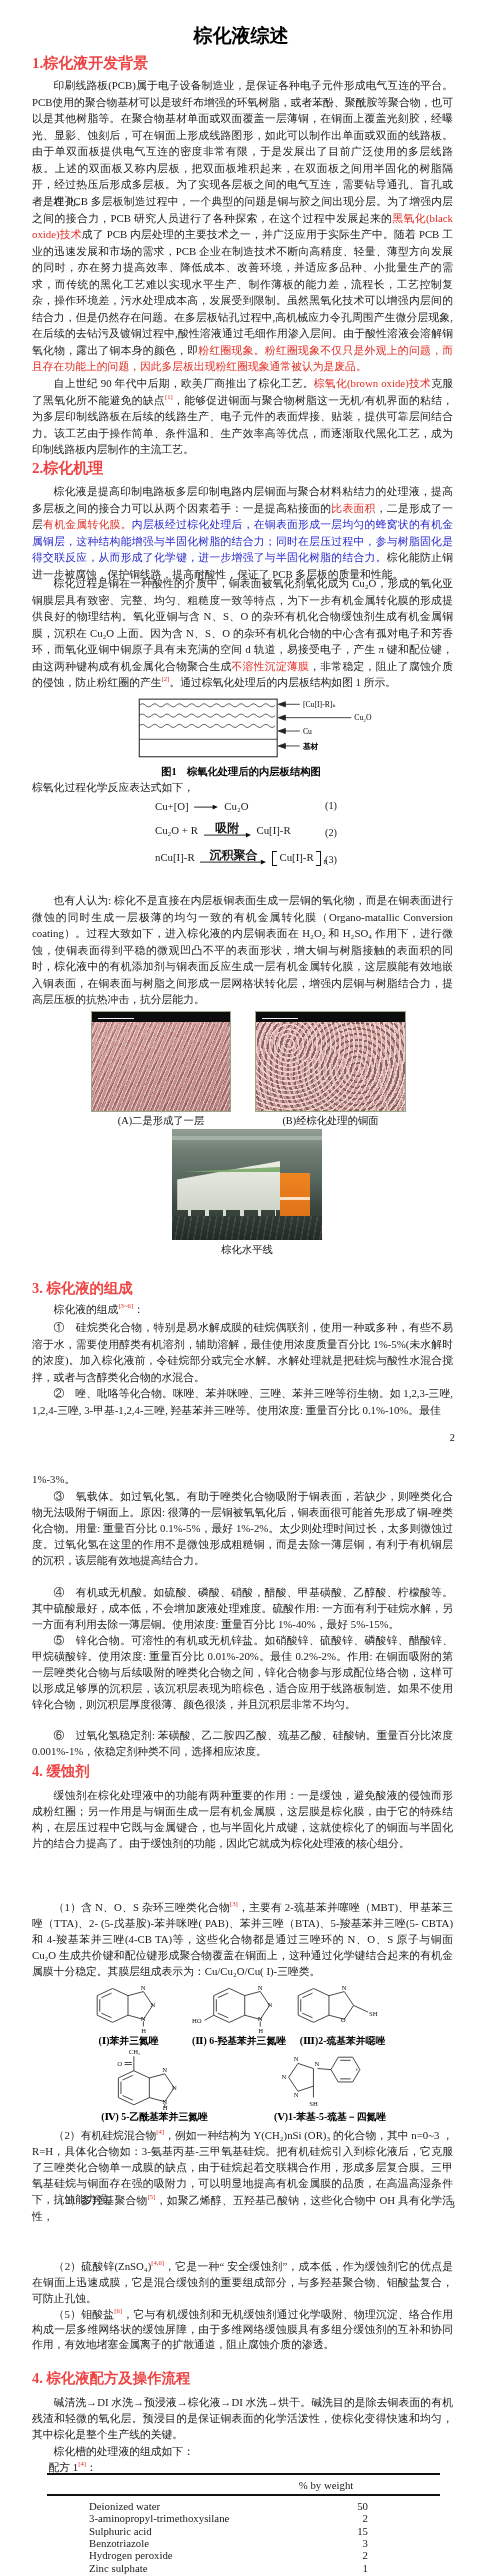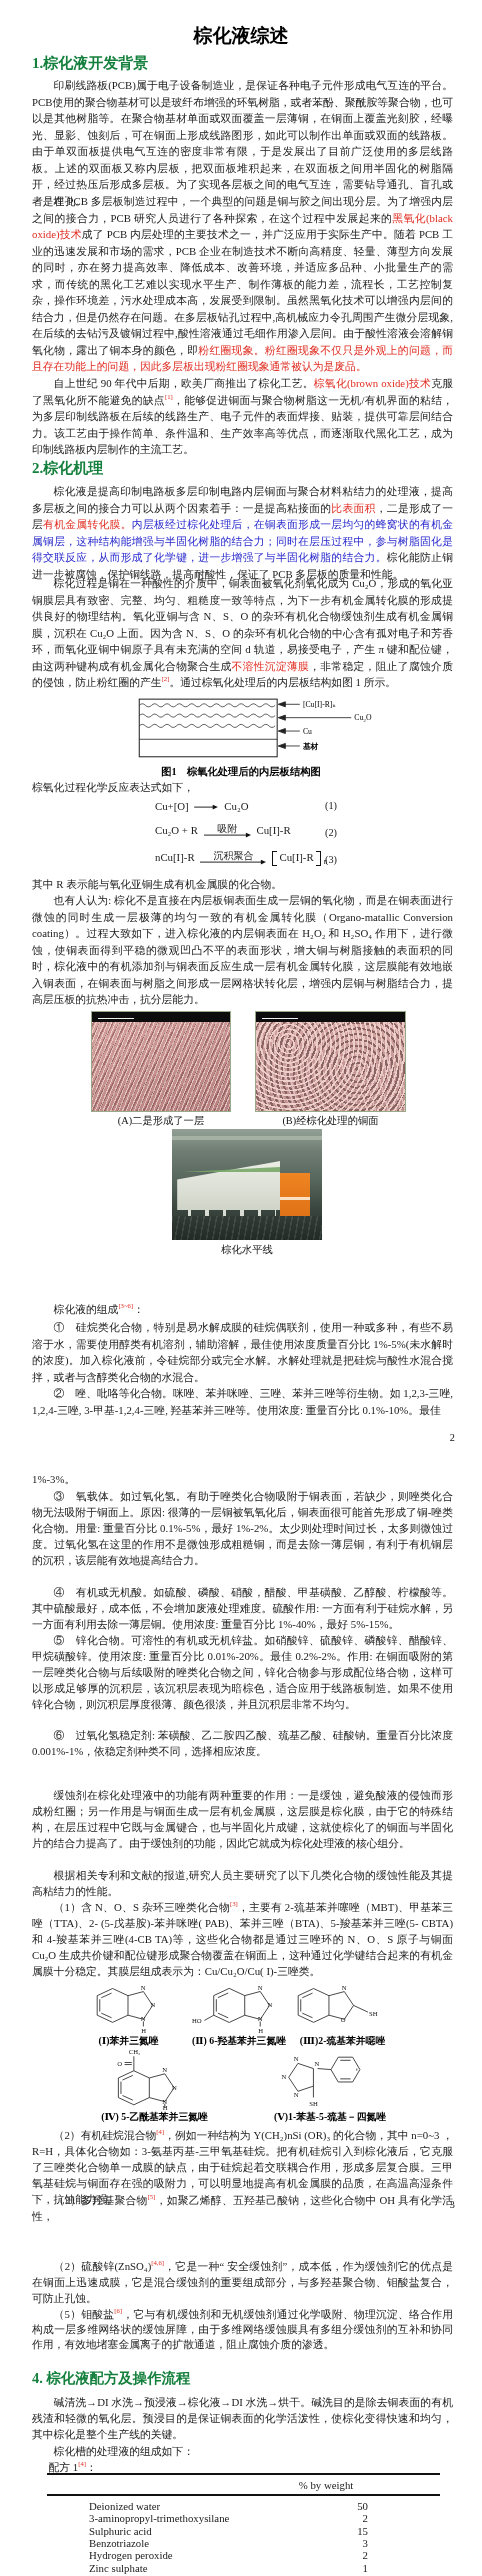--- a/index.html
+++ b/index.html
@@ -1,32 +1,32 @@
 <!DOCTYPE html>
 <html style="font-size:8.2px"><head>
 <meta charset="utf-8">
 <style>
   html,body{margin:0;padding:0;background:#ffffff;}
   .page{position:relative;width:482px;height:3814px;background:#fff;margin:0 auto;
         font-family:"Liberation Serif","DejaVu Serif",serif;color:#1a1a1a;overflow:hidden;}
   .title{position:absolute;left:0;width:482px;text-align:center;font-size:19px;font-weight:bold;color:#000;}
-  .hd{position:absolute;left:32px;width:422px;font-size:15px;font-weight:bold;color:#15803d;margin:0;}
+  .hd{position:absolute;left:32px;width:422px;font-size:15px;font-weight:bold;color:#ef4444;margin:0;}
   .para{position:absolute;left:32px;width:421px;font-size:10.8px;line-height:16.5px;
         text-align:justify;text-indent:21.6px;margin:0;}
   .noind{text-indent:0;}
   .ind32{text-indent:16.5px;}
   .lh31{line-height:16px;} .lh29{line-height:15px;}
   .seg-k{} .seg-r{color:#e02b20;} .seg-b{color:#2727cc;}
   sup{font-size:6.7px;line-height:0;}
   .pageno{position:absolute;right:27px;font-size:10.3px;color:#111;}
   
   .eqrow{position:absolute;left:155px;font-size:10.8px;white-space:nowrap;}
   .eqno{position:absolute;left:325px;font-size:10.3px;}
   .rxn{display:inline-flex;flex-direction:column;align-items:center;vertical-align:middle;margin:0 3.1px;}
-  .rxn .lbl{font-size:10px;line-height:7.7px;font-weight:normal;}
+  .rxn .lbl{font-size:12px;line-height:7.7px;font-weight:bold;}
   .brkt{display:inline-block;width:3.6px;height:13.4px;vertical-align:middle;}
   .brk-l{border-left:1px solid #111;border-top:1px solid #111;border-bottom:1px solid #111;}
   .brk-r{border-right:1px solid #111;border-top:1px solid #111;border-bottom:1px solid #111;}
   
   .figcap{position:absolute;left:0;width:482px;text-align:center;font-size:10.3px;font-weight:bold;color:#000;}
   
   .sem{position:absolute;height:101px;border:0.5px solid #9a8; box-sizing:border-box;}
   .semA{background:
      repeating-linear-gradient(112deg,rgba(255,244,242,.55) 0 1px,rgba(0,0,0,0) 1px 3.6px),
      repeating-linear-gradient(118deg,rgba(92,44,44,.38) 0 1.5px,rgba(0,0,0,0) 1.5px 5.7px),
@@ -143,21 +143,20 @@
           <polygon points="128,6 118,1.5 118,10.5" fill="#111"></polygon>
         </svg>
     </span>
     <span class="brkt brk-l"></span>
     <span>Cu[I]-R</span>
     <span class="brkt brk-r"></span>
     <sub style="font-size:7.2px">n</sub>
   </div>
   <span class="eqno" style="top:854px">(3)</span>
 
-  <p class="para noind" style="top:876px">其中 R 表示能与氧化亚铜生成有机金属膜的化合物。</p>
   <p class="para" style="top:892px">也有人认为: 棕化不是直接在内层板铜表面生成一层铜的氧化物，而是在铜表面进行微蚀的同时生成一层极薄的均匀一致的有机金属转化膜（Organo-matallic Conversion coating）。过程大致如下，进入棕化液的内层铜表面在 H₂O₂ 和 H₂SO₄ 作用下，进行微蚀，使铜表面得到平稳的微观凹凸不平的表面形状，增大铜与树脂接触的表面积的同时，棕化液中的有机添加剂与铜表面反应生成一层有机金属转化膜，这层膜能有效地嵌入铜表面，在铜表面与树脂之间形成一层网格状转化层，增强内层铜与树脂结合力，提高层压板的抗热冲击，抗分层能力。</p>
 
   <div class="sem semA" style="left:91px;top:1011px;width:140px">
     <div class="sembar">
         <div class="semscale"></div>
       </div>
   </div>
   <div class="sem semB" style="left:255px;top:1011px;width:151px">
     <div class="sembar">
         <div class="semscale"></div>
@@ -172,31 +171,32 @@
     <div class="ph-rim"></div>
     <div class="ph-legs"></div>
     <div class="ph-orange"></div>
     <div class="ph-orangestripe"></div>
     <div class="ph-floor"></div>
   </div>
   <div class="photocap" style="top:1243px">棕化水平线</div>
 
   <span class="pageno" style="top:1432px">2</span>
 
+  <div class="hd" style="top:1279px;font-size:14.4px">3. 棕化液的组成</div>
   <p class="para" style="top:1301px"><span class="seg-k">棕化液的组成</span><sup class="seg-r">[3~6]</sup><span class="seg-k">：</span></p>
   <p class="para" style="top:1319px">①　硅烷类化合物，特别是易水解成膜的硅烷偶联剂，使用一种或多种，有些不易溶于水，需要使用醇类有机溶剂，辅助溶解，最佳使用浓度质量百分比 1%-5%(未水解时的浓度)。加入棕化液前，令硅烷部分或完全水解。水解处理就是把硅烷与酸性水混合搅拌，或者与含醇类化合物的水混合。</p>
   <p class="para" style="top:1385px">②　唑、吡咯等化合物。咪唑、苯并咪唑、三唑、苯并三唑等衍生物。如 1,2,3-三唑, 1,2,4-三唑, 3-甲基-1,2,4-三唑, 羟基苯并三唑等。使用浓度: 重量百分比 0.1%-10%。最佳</p>
   <p class="para noind" style="top:1471px">1%-3%。</p>
   <p class="para lh31" style="top:1488px">③　氧载体。如过氧化氢。有助于唑类化合物吸附于铜表面，若缺少，则唑类化合物无法吸附于铜面上。原因: 很薄的一层铜被氧氧化后，铜表面很可能首先形成了铜-唑类化合物。用量: 重量百分比 0.1%-5%，最好 1%-2%。太少则处理时间过长，太多则微蚀过度。过氧化氢在这里的作用不是微蚀形成粗糙铜，而是去除一薄层铜，有利于有机铜层的沉积，该层能有效地提高结合力。</p>
   <p class="para lh31" style="top:1584px">④　有机或无机酸。如硫酸、磷酸、硝酸，醋酸、甲基磺酸、乙醇酸、柠檬酸等。其中硫酸最好，成本低，不会增加废液处理难度。硫酸作用: 一方面有利于硅烷水解，另一方面有利用去除一薄层铜。使用浓度: 重量百分比 1%-40%，最好 5%-15%。</p>
   <p class="para lh31" style="top:1632px">⑤　锌化合物。可溶性的有机或无机锌盐。如硝酸锌、硫酸锌、磷酸锌、醋酸锌、甲烷磺酸锌。使用浓度: 重量百分比 0.01%-20%。最佳 0.2%-2%。作用: 在铜面吸附的第一层唑类化合物与后续吸附的唑类化合物之间，锌化合物参与形成配位络合物，这样可以形成足够厚的沉积层，该沉积层表现为暗棕色，适合应用于线路板制造。如果不使用锌化合物，则沉积层厚度很薄、颜色很淡，并且沉积层非常不均匀。</p>
   <p class="para lh31" style="top:1727px">⑥　过氧化氢稳定剂: 苯磺酸、乙二胺四乙酸、巯基乙酸、硅酸钠。重量百分比浓度0.001%-1%，依稳定剂种类不同，选择相应浓度。</p>
 
+  <div class="hd" style="top:1762px;font-size:14.4px">4. 缓蚀剂</div>
   <p class="para lh31" style="top:1787px">缓蚀剂在棕化处理液中的功能有两种重要的作用：一是缓蚀，避免酸液的侵蚀而形成粉红圈；另一作用是与铜面生成一层有机金属膜，这层膜是棕化膜，由于它的特殊结构，在层压过程中它既与金属键合，也与半固化片成键，这就使棕化了的铜面与半固化片的结合力提高了。由于缓蚀剂的功能，因此它就成为棕化处理液的核心组分。</p>
-  <p class="para lh31" style="top:1867px">根据相关专利和文献的报道,研究人员主要研究了以下几类化合物的缓蚀性能及其提高粘结力的性能。</p>
   <p class="para lh31" style="top:1899px"><span class="seg-k">（1）含 N、O、S 杂环三唑类化合物</span><sup class="seg-r">[3]</sup><span class="seg-k">，主要有 2-巯基苯并噻唑（MBT)、甲基苯三唑（TTA)、2- (5-戊基胺)-苯并咪唑( PAB)、苯并三唑（BTA)、5-羧基苯并三唑(5- CBTA)和 4-羧基苯并三唑(4-CB TA)等，这些化合物都是通过三唑环的 N、O、S 原子与铜面 Cu₂O 生成共价键和配位键形成聚合物覆盖在铜面上，这种通过化学键结合起来的有机金属膜十分稳定。其膜层组成表示为：Cu/Cu₂O/Cu( I)-三唑类。</span></p>
 
   <div class="struct" style="left:90px;top:1982px">
     <svg width="77" height="52" viewBox="0 0 150 100" stroke="#222" stroke-width="1.6" fill="none">
       <polygon points="14,26 44,12 74,26 74,64 44,78 14,64"></polygon>
       <line x1="22" y1="30" x2="42" y2="21"></line>
         <line x1="22" y1="60" x2="42" y2="69"></line>
         <line x1="19" y1="33" x2="19" y2="57"></line>
       <polyline points="74,26 104,18 122,45 104,72 74,64"></polyline>
       <line x1="104" y1="76" x2="104" y2="86"></line>

